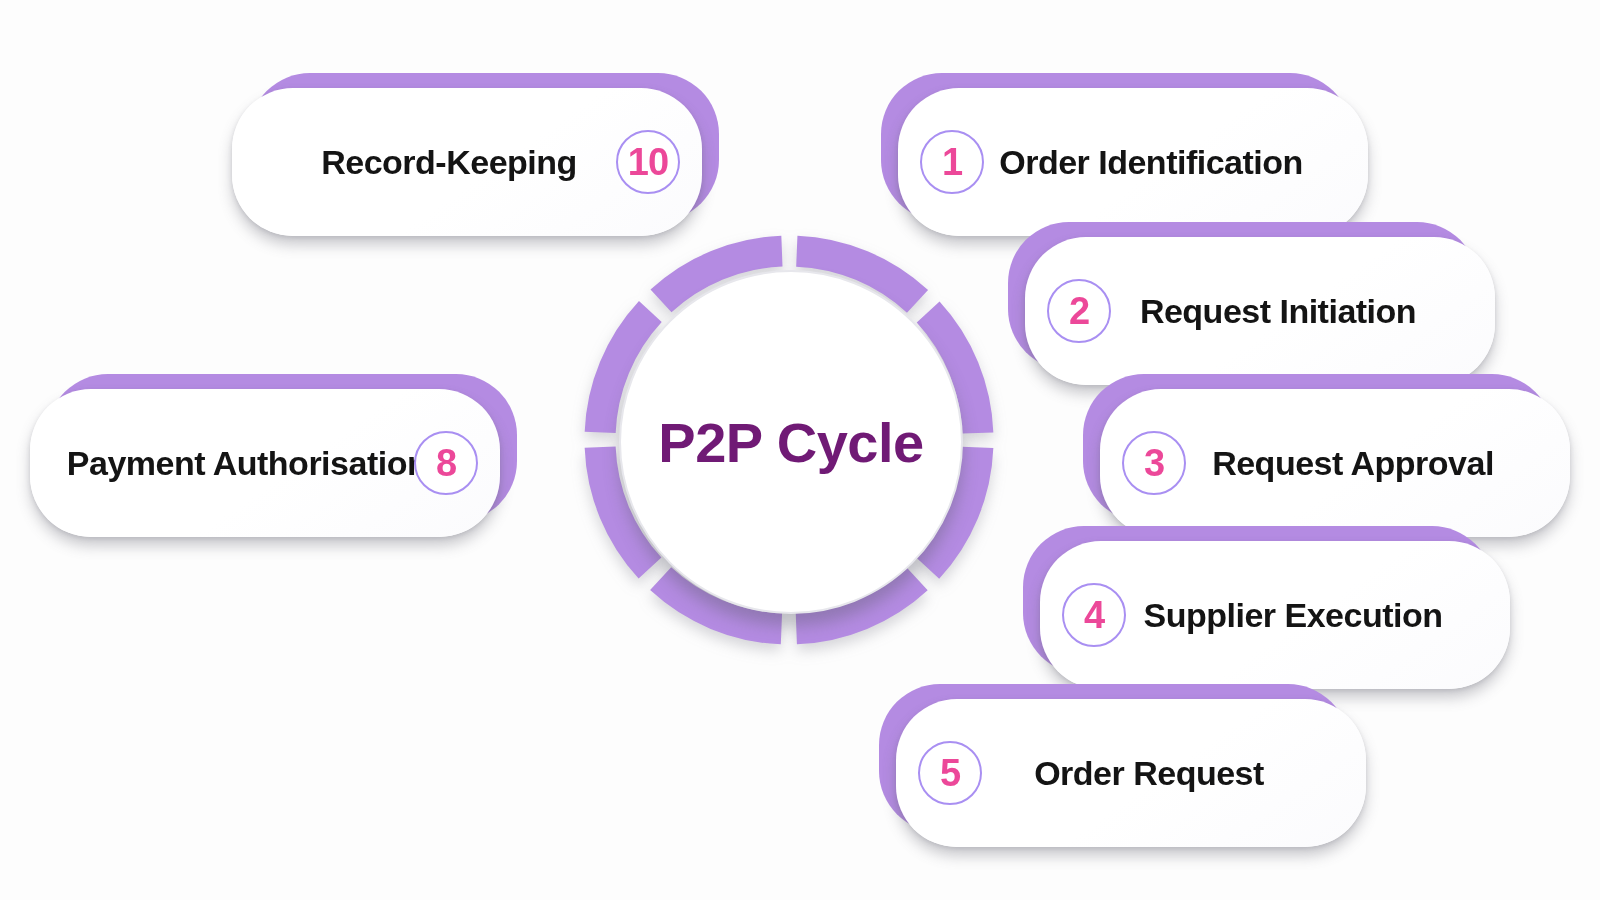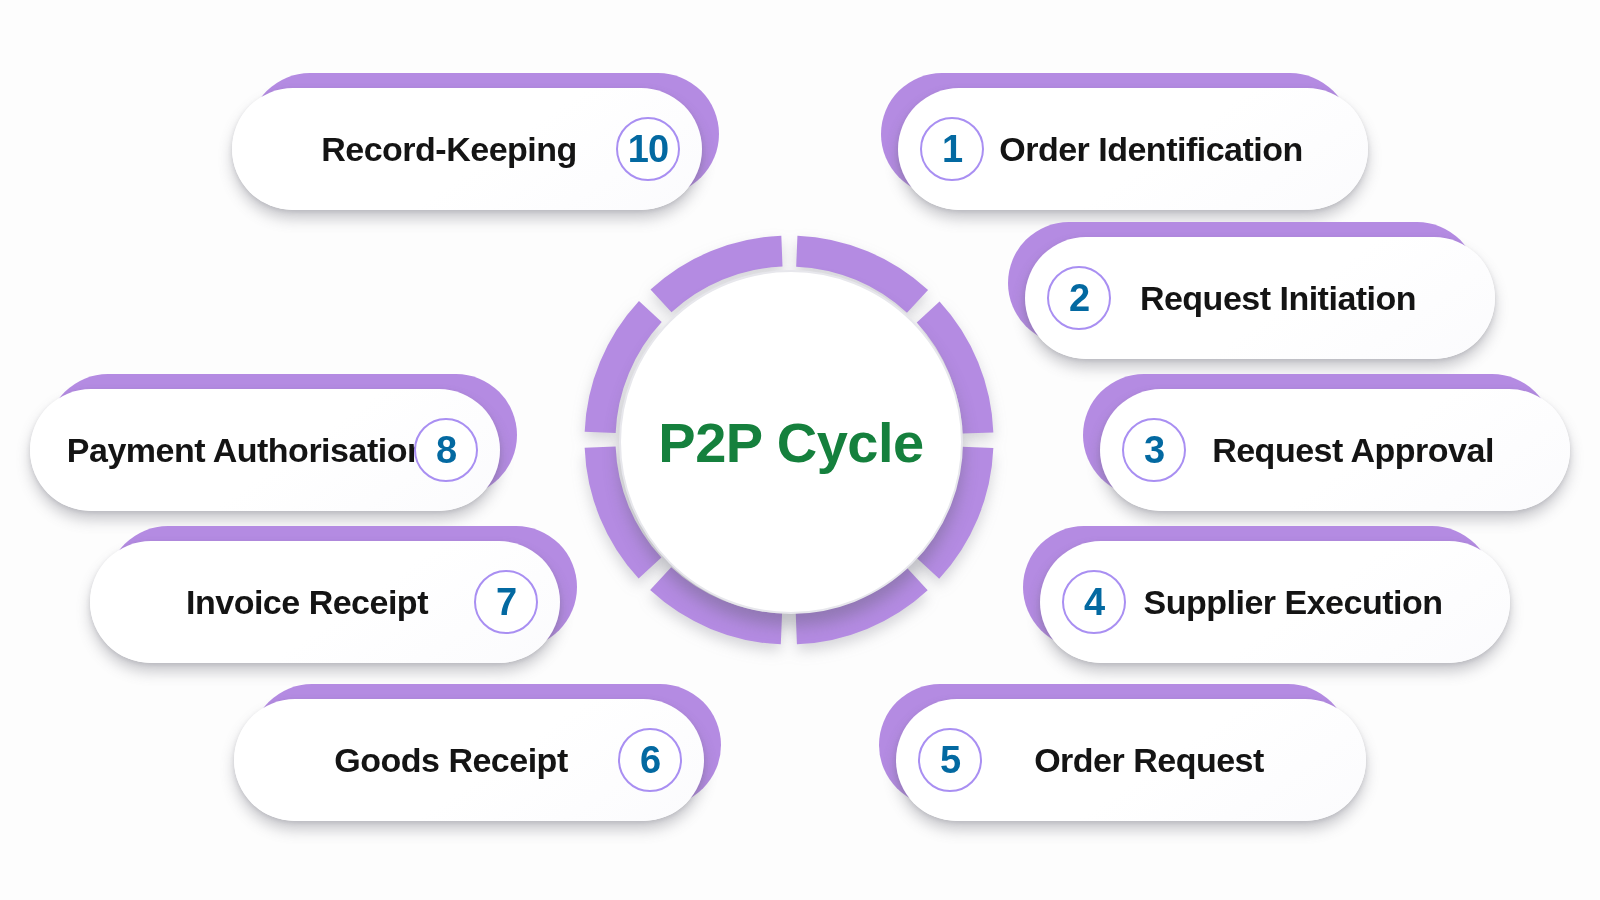--- a/index.html
+++ b/index.html
@@ -5,21 +5,21 @@
   html,body{margin:0;padding:0;}
   body{
     width:1600px;height:900px;position:relative;overflow:hidden;
     background:#fdfdfd;
     font-family:"Liberation Sans", sans-serif;
   }
   .stage{position:absolute;inset:0;}
 
   
   .pill{
-    position:absolute;width:470px;height:122px;
+    position:absolute;width:470px;height:148px;
   }
   .pill .accent{
     position:absolute;inset:0;border-radius:61px;
     background:#b48be2;
   }
   .pill.left .accent{transform:translate(17px,-15px);}
   .pill.right .accent{transform:translate(-17px,-15px);}
   .pill .face{
     position:absolute;inset:0;border-radius:61px;
     background:linear-gradient(145deg,#ffffff 55%,#fbfbfd);
@@ -29,21 +29,21 @@
     position:absolute;inset:0;
     display:flex;align-items:center;justify-content:center;
     font-size:34px;font-weight:700;color:#141414;
     letter-spacing:-0.5px;white-space:nowrap;
   }
   .badge{
     position:absolute;top:50%;transform:translateY(-50%);
     width:60px;height:60px;border-radius:50%;
     background:#fff;border:2px solid #a98ff2;
     display:flex;align-items:center;justify-content:center;
-    font-size:38px;font-weight:700;color:#0369a1;letter-spacing:-1px;
+    font-size:38px;font-weight:700;color:#ec4899;letter-spacing:-1px;
   }
   .pill.left  .badge{right:22px;}
   .pill.right .badge{left:22px;}
   
   .pill.left  .label{padding-right:46px;padding-left:10px;}
   .pill.right .label{padding-left:46px;padding-right:10px;}
 
   
   .p-l1{left:232px;top:88px;}
   .p-l2{left:105px;top:237px;}
@@ -63,21 +63,21 @@
   }
   .hub{
     position:absolute;left:619px;top:270px;width:340px;height:340px;
     border-radius:50%;
     background:#fff;
     border:2px solid #e7e7ec;
     box-shadow:0 12px 16px rgba(90,90,105,.38);
     display:flex;align-items:center;justify-content:center;
   }
   .hub-title{
-    font-size:56px;font-weight:700;color:#15803d;letter-spacing:-0.5px;
+    font-size:56px;font-weight:700;color:#701a75;letter-spacing:-0.5px;
   }
 </style>
 </head>
 <body>
 
 <div class="stage">
 
   <svg class="ring-svg" viewBox="0 0 420 420" aria-hidden="true">
     <circle cx="210" cy="210" r="189" fill="none" stroke="#b48be2" stroke-width="31" stroke-dasharray="133.4 15.04" stroke-dashoffset="-7.52"></circle>
   </svg>
@@ -96,35 +96,21 @@
 
 
   <div class="pill left p-l3">
     <div class="accent"></div>
     <div class="face">
       <div class="label">Payment Authorisation</div>
       <div class="badge">8</div>
     </div>
   </div>
 
-  <div class="pill left p-l4">
-    <div class="accent"></div>
-    <div class="face">
-      <div class="label">Invoice Receipt</div>
-      <div class="badge">7</div>
-    </div>
-  </div>
 
-  <div class="pill left p-l5">
-    <div class="accent"></div>
-    <div class="face">
-      <div class="label">Goods Receipt</div>
-      <div class="badge">6</div>
-    </div>
-  </div>
 
   <div class="pill right p-r1">
     <div class="accent"></div>
     <div class="face">
       <div class="badge">1</div>
       <div class="label">Order Identification</div>
     </div>
   </div>
 
   <div class="pill right p-r2">

